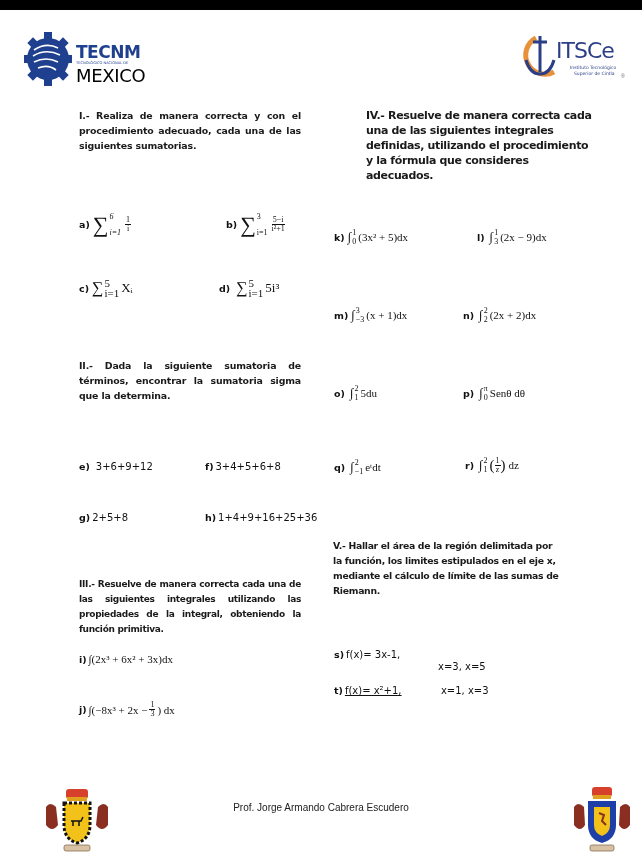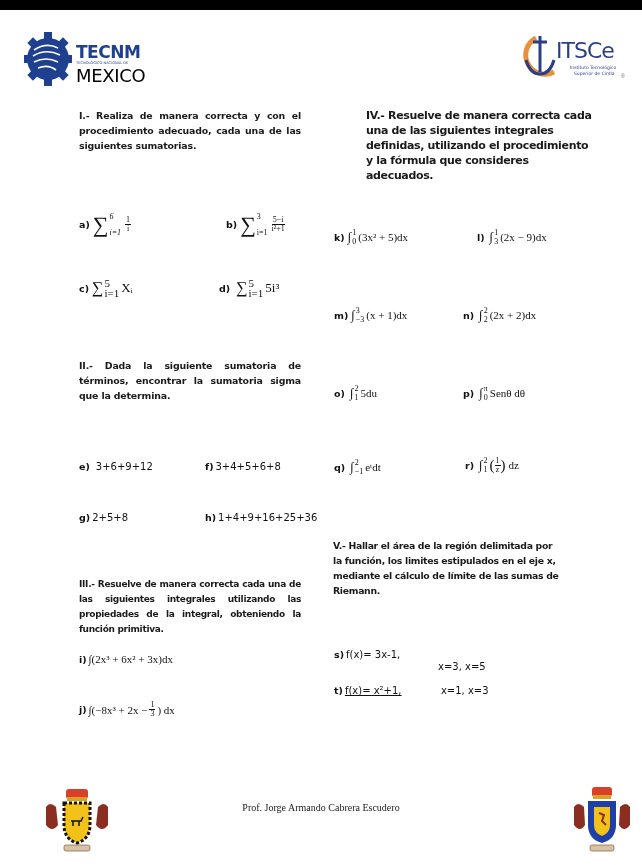--- a/index.html
+++ b/index.html
@@ -15,21 +15,21 @@
     .lbl { font-family: "DejaVu Sans", sans-serif; font-weight: bold; font-size: 9.5px; margin-right: 3px; }
     .math { font-family: "Liberation Serif", serif; font-size: 11px; }
     .plain { font-family: "DejaVu Sans", sans-serif; font-size: 10px; }
     .sig { font-family: "Liberation Serif", serif; font-size: 22px; line-height: 18px; }
     .sigs { font-family: "Liberation Serif", serif; font-size: 16px; }
     .lims { display: inline-flex; flex-direction: column; font-family: "Liberation Serif", serif; font-size: 8px; line-height: 9px; margin: 0 2px 0 1px; }
     .lims.big { font-size: 11px; line-height: 10px; }
     .int { font-family: "Liberation Serif", serif; font-size: 13px; font-style: italic; }
     .frac { display: inline-flex; flex-direction: column; align-items: center; font-family: "Liberation Serif", serif; font-size: 8px; line-height: 8px; margin: 0 2px; }
     .frac .num { border-bottom: 0.8px solid #111; padding: 0 1px; }
-    .footer-name { font-family: Liberation Serif, serif; font-size: 10px; color: #222; }
+    .footer-name { font-family: Liberation Sans, sans-serif; font-size: 10px; color: #222; }
   </style>
 </head>
 <body>
 
 <div class="topbar"></div>
 
 <div class="abs" style="left:24px;top:28px;width:120px;height:62px;">
   <svg width="120" height="62" viewBox="0 0 120 62">
     <g fill="#1f3f8f">
       <circle cx="24" cy="31" r="21"></circle>

